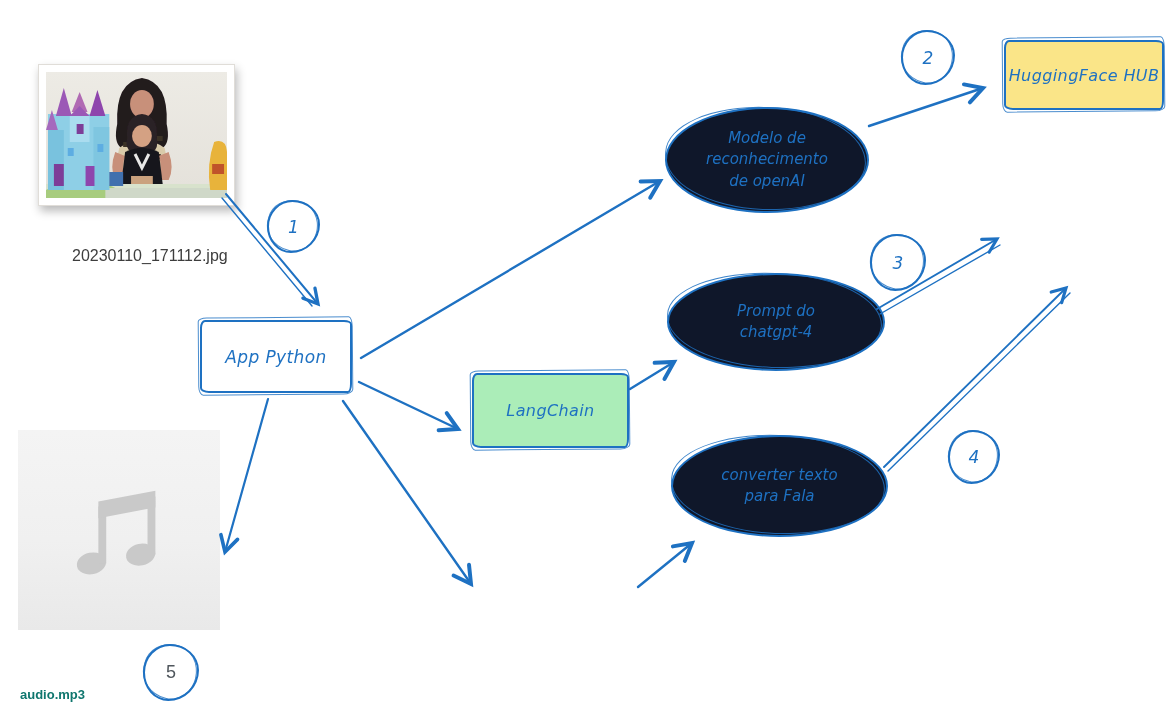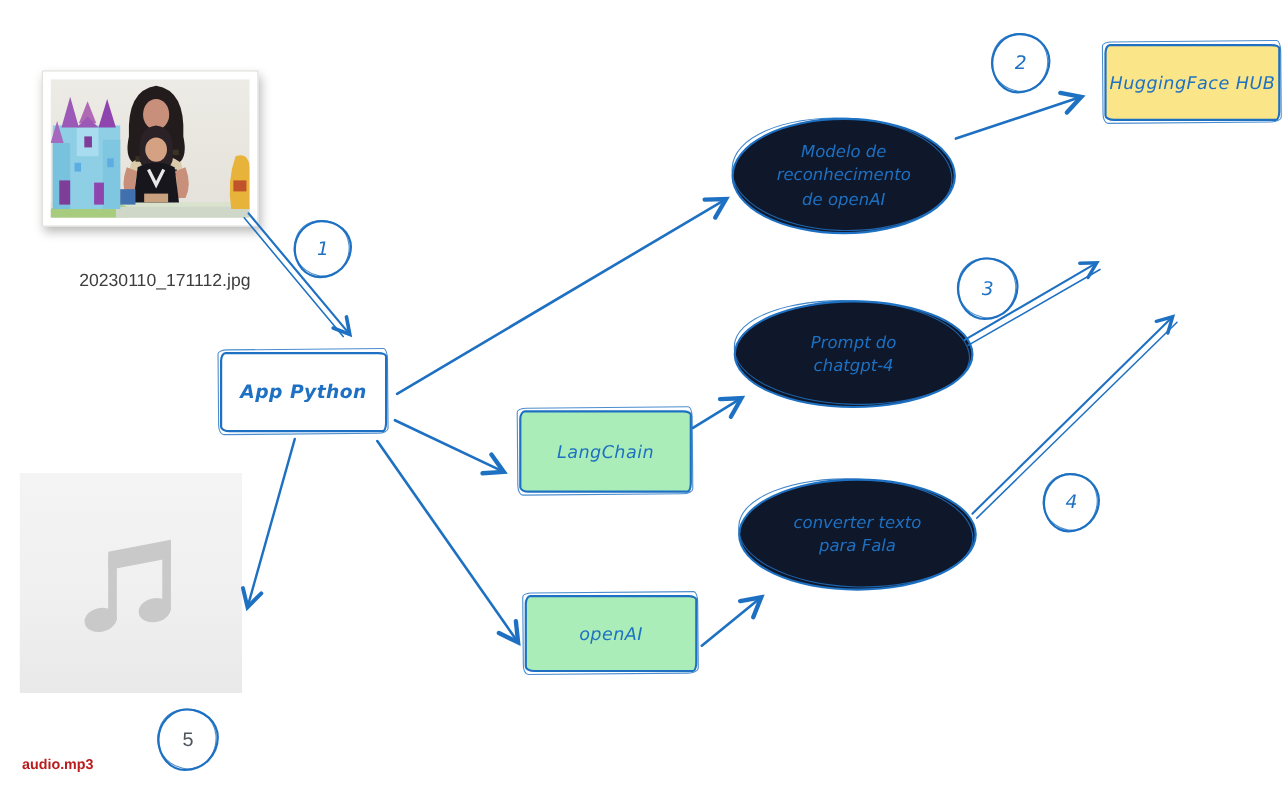--- a/index.html
+++ b/index.html
@@ -59,21 +59,21 @@
   .photo-frame{
     position:absolute;left:38px;top:64px;width:197px;height:142px;background:#fff;
     box-sizing:border-box;padding:7px;border:1px solid #e0ddd8;
     box-shadow:2px 5px 9px rgba(0,0,0,.28);
   }
   .photo-frame svg{display:block;width:100%;height:100%;}
   .caption{
     position:absolute;font-family:"Liberation Sans",sans-serif;color:var(--caption);
   }
   .caption-jpg{left:72px;top:247px;font-size:16px;}
-  .caption-mp3{left:20px;top:687px;font-size:13px;font-weight:700;color:#b91c1c;}
+  .caption-mp3{left:20px;top:687px;font-size:13px;font-weight:700;color:#0f766e;}
   .audio-tile{
     position:absolute;left:18px;top:430px;width:202px;height:200px;
     background:linear-gradient(180deg,#f4f4f4 0%,#f0f0f0 55%,#e9e9e9 100%);
     display:flex;align-items:center;justify-content:center;
   }
   
   .arrows{position:absolute;left:0;top:0;width:1167px;height:717px;pointer-events:none;}
 </style>
 </head>
 <body>
@@ -148,36 +148,33 @@
         <ellipse cx="32" cy="84" rx="15" ry="11" transform="rotate(-12 32 84)"></ellipse>
         <ellipse cx="82" cy="75" rx="15" ry="11" transform="rotate(-12 82 75)"></ellipse>
         <rect x="39" y="26" width="8" height="58"></rect>
         <rect x="89" y="16" width="8" height="59"></rect>
         <polygon points="39,38 97,27 97,10 39,21"></polygon>
       </g>
     </svg>
   </div>
   <div class="caption caption-mp3">audio.mp3</div>
 
-  <div class="node rectnode fill-white" style="left:200px;top:320px;width:152px;height:73px;font-size:17px;font-weight:bold;">
+  <div class="node rectnode fill-white" style="left:200px;top:320px;width:152px;height:73px;font-size:17px;">
     <span>App Python</span>
   </div>
 
   <div class="node rectnode fill-yellow" style="left:988px;top:40px;width:160px;height:70px;margin-left:16px;">
     <span>HuggingFace HUB</span>
   </div>
 
 
   <div class="node rectnode fill-green" style="left:472px;top:373px;width:157px;height:75px;">
     <span>LangChain</span>
   </div>
 
-  <div class="node rectnode fill-green" style="left:477px;top:541px;width:157px;height:70px;">
-    <span>openAI</span>
-  </div>
 
   <div class="node ellipsenode" style="left:665px;top:107px;width:204px;height:106px;">
     <span class="lines">
       <span>Modelo de</span>
       <span>reconhecimento</span>
       <span>de openAI</span>
     </span>
   </div>
 
   <div class="node ellipsenode" style="left:667px;top:273px;width:218px;height:98px;">

